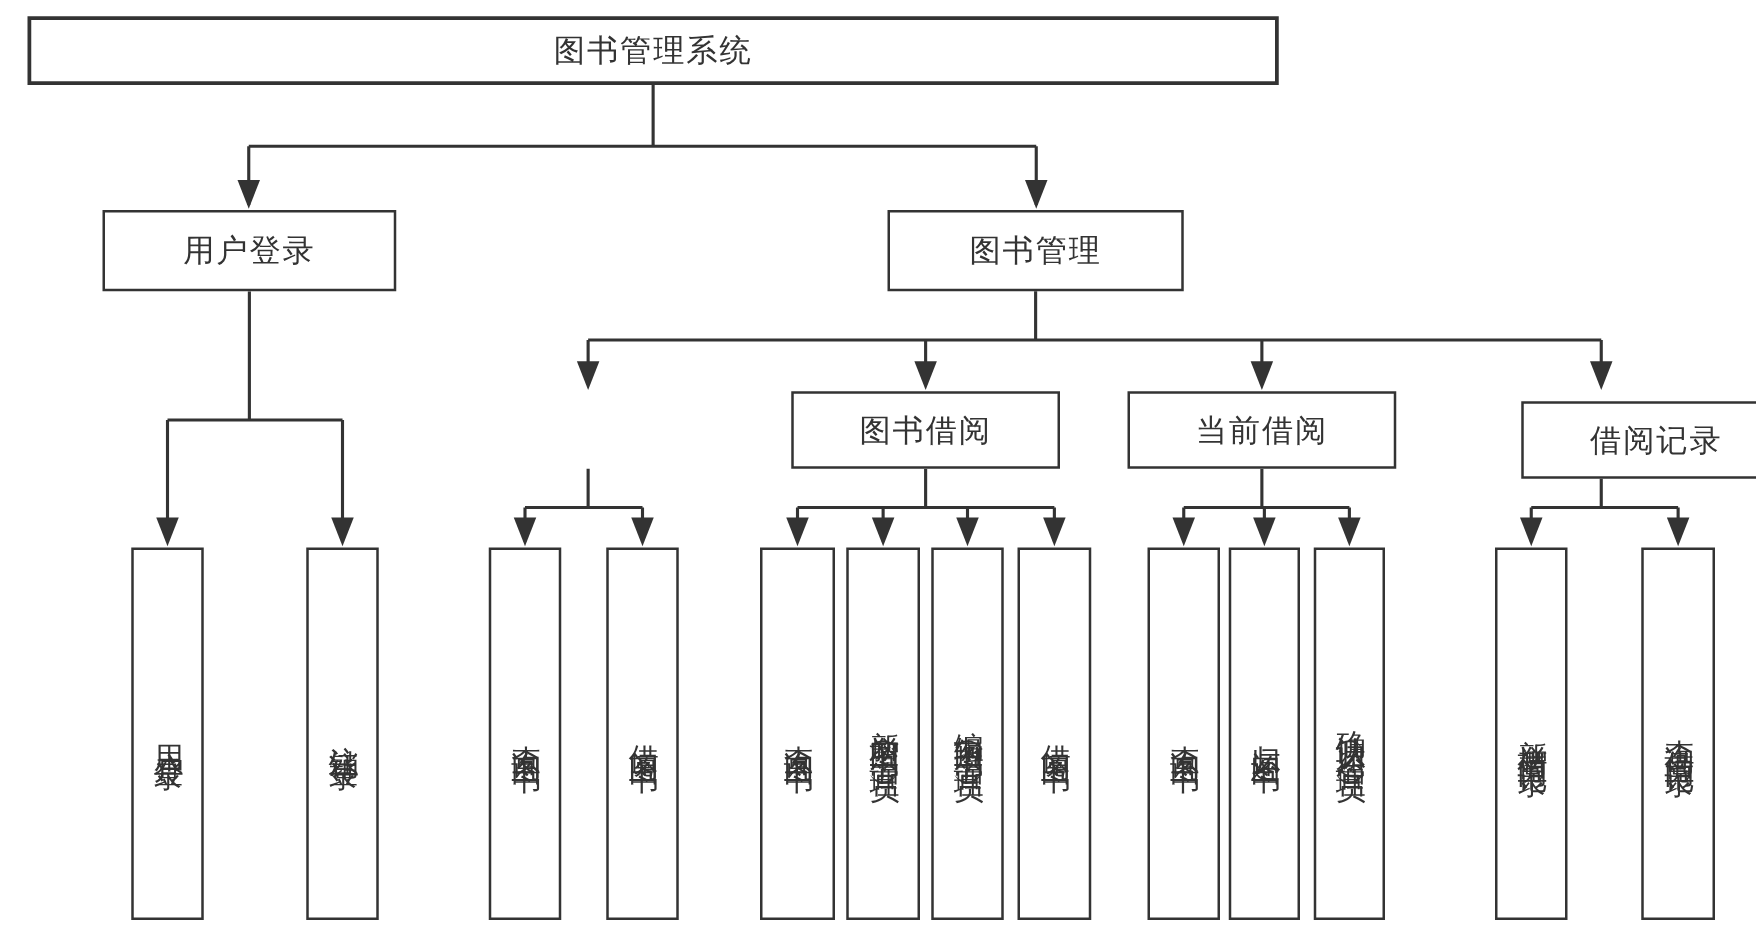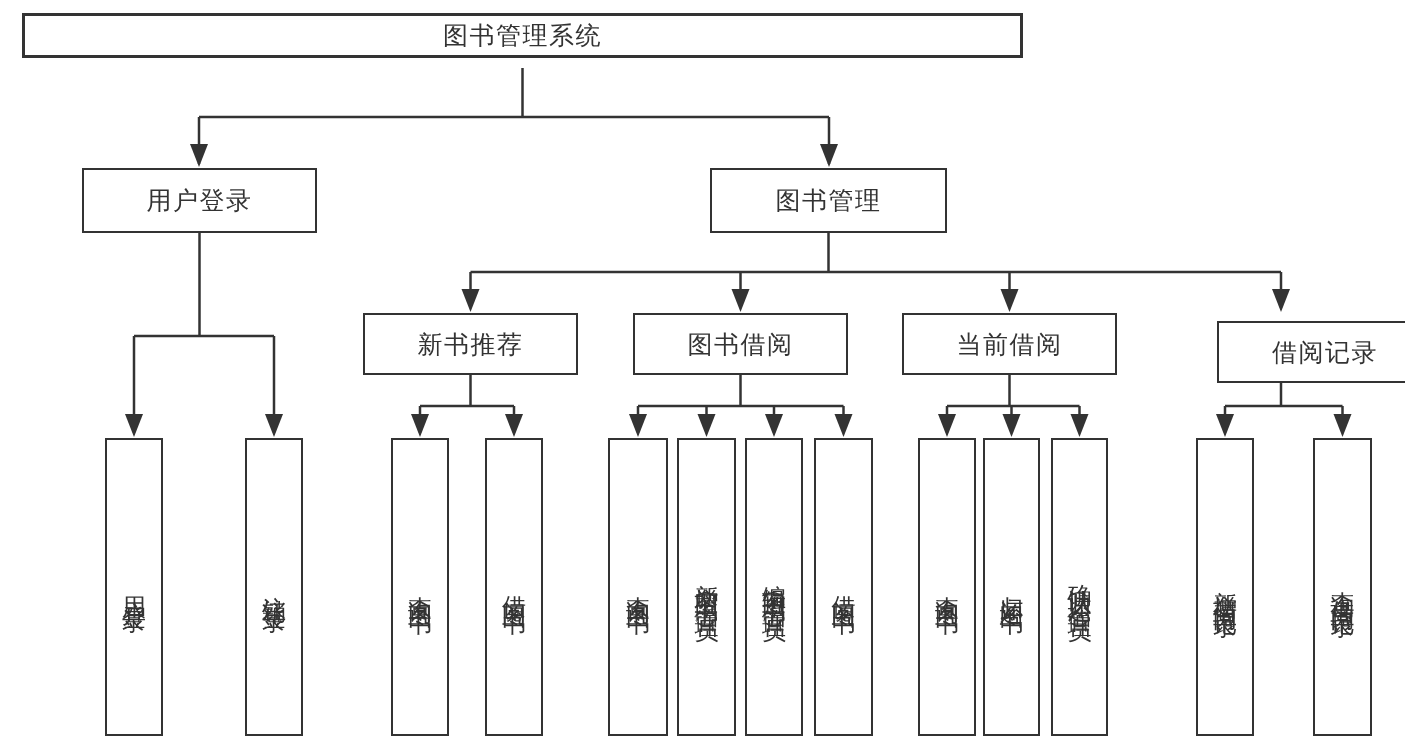--- a/index.html
+++ b/index.html
@@ -116,34 +116,31 @@
       <polygon points="765,414 783,414 774,437"></polygon>
       <polygon points="834.5,414 852.5,414 843.5,437"></polygon>
       <polygon points="938,414 956,414 947,437"></polygon>
       <polygon points="1002.5,414 1020.5,414 1011.5,437"></polygon>
       <polygon points="1070.5,414 1088.5,414 1079.5,437"></polygon>
       <polygon points="1216,414 1234,414 1225,437"></polygon>
       <polygon points="1333.5,414 1351.5,414 1342.5,437"></polygon>
     </g>
   </svg>
 
-  <div class="node h root" style="left:22px; top:13px; width:1001px; height:45px;">
+  <div class="node h root" style="left:22px; top:13px; width:1001px; height:55px;">
     <span>图书管理系统</span>
   </div>
 
   <div class="node h" style="left:82px; top:168px; width:235px; height:65px;">
     <span>用户登录</span>
   </div>
   <div class="node h" style="left:710px; top:168px; width:237px; height:65px;">
     <span>图书管理</span>
   </div>
 
-  <div class="node h" style="left:363px; top:313px; width:215px; height:62px;">
-    <span>新书推荐</span>
-  </div>
   <div class="node h" style="left:633px; top:313px; width:215px; height:62px;text-align:right;">
     <span>图书借阅</span>
   </div>
   <div class="node h" style="left:902px; top:313px; width:215px; height:62px;text-align:center;">
     <span>当前借阅</span>
   </div>
   <div class="node h" style="left:1173px; top:321px; width:216px; height:62px;margin-left:44px;">
     <span>借阅记录</span>
   </div>
 

